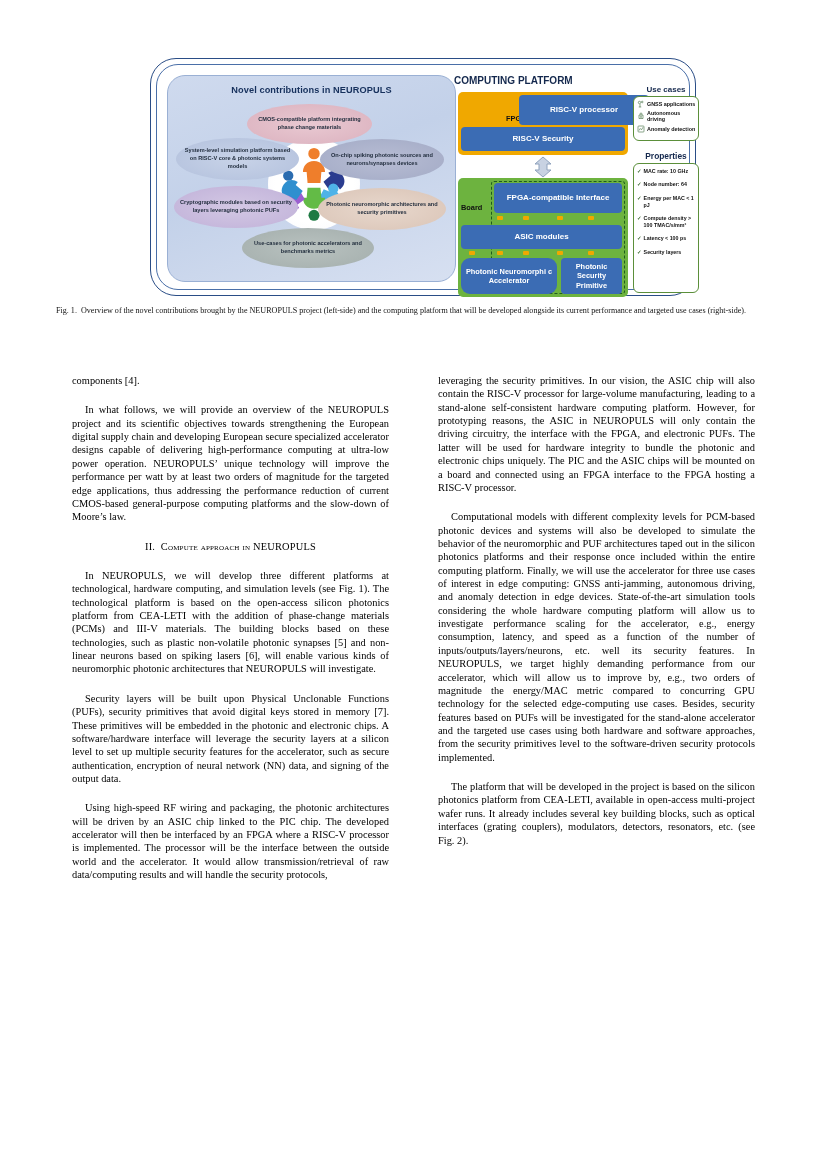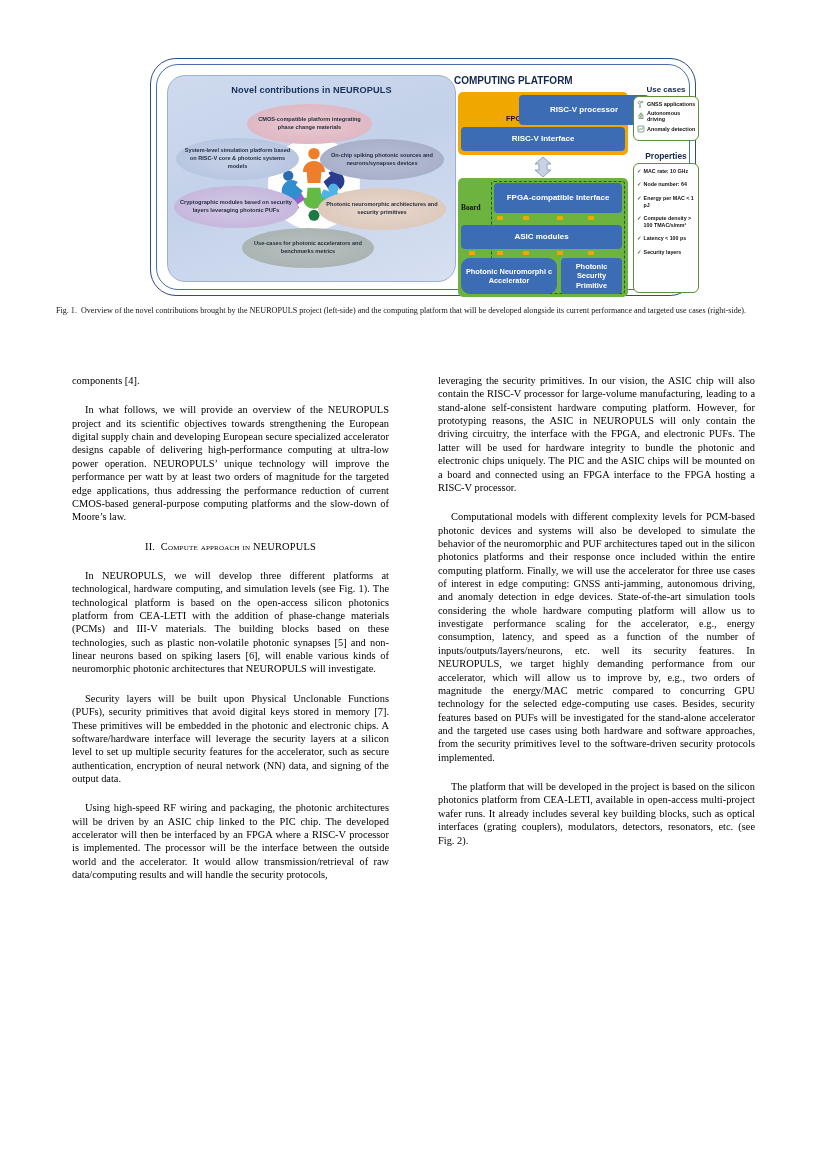--- a/index.html
+++ b/index.html
@@ -47,21 +47,21 @@
   .blue-blk{position:absolute;background:#3b6cb4;border-radius:4px;color:#fff;
      font-family:"Liberation Sans",sans-serif;font-weight:bold;font-size:8px;line-height:1.25;
      display:flex;align-items:center;justify-content:center;text-align:center;box-sizing:border-box;padding:1px 2px;}
 
   .riscv-proc{left:37px;top:3px;width:130px;height:30px;margin-left:24px;}
   .riscv-if{left:3px;top:35px;width:164px;height:24px;}
 
   .arrow-up{position:absolute;left:375px;top:91px;width:22px;height:22px;}
 
   .board-box{position:absolute;left:301px;top:113px;width:170px;height:119px;background:#6db33f;border-radius:5px;}
-  .board-lbl{position:absolute;left:3px;top:25px;font-family:Liberation Serif, serif;font-weight:bold;font-size:7.4px;color:#111;}
+  .board-lbl{position:absolute;left:3px;top:25px;font-family:Liberation Sans, sans-serif;font-weight:bold;font-size:7.4px;color:#111;}
   .dashed-asic{position:absolute;left:33px;top:3px;width:134px;height:113px;border:1.2px dashed #1e5c1e;border-radius:3px;box-sizing:border-box;}
 
   .fpga-if{left:36px;top:5px;width:128px;height:30px;}
   .asic-mod{left:3px;top:47px;width:161px;height:24px;}
   .pna{left:3px;top:80px;width:96px;height:36px;font-size:7.4px;border-radius:9px;}
   .psp{left:103px;top:80px;width:61px;height:36px;font-size:7.4px;}
 
   .pad-row{position:absolute;height:4px;}
   .pad{position:absolute;width:6px;height:4px;background:#f0a800;border-radius:1px;}
 
@@ -145,21 +145,21 @@
         <div class="ell ell-crypto">Cryptographic modules based on security layers leveraging photonic PUFs</div>
         <div class="ell ell-photo">Photonic  neuromorphic architectures and security primitives</div>
         <div class="ell ell-use">Use-cases for photonic accelerators and benchmarks metrics</div>
       </div>
 
       <div class="cp-title">COMPUTING PLATFORM</div>
 
       <div class="fpga-box">
         <div class="fpga-lbl">FPGA</div>
         <div class="blue-blk riscv-proc">RISC-V processor</div>
-        <div class="blue-blk riscv-if">RISC-V Interface</div>
+        <div class="blue-blk riscv-if">RISC-V Security</div>
       </div>
 
       <div class="arrow-up">
         <svg width="22" height="22" viewBox="0 0 22 22">
           <path d="M11 1 L19 8 L15 8 L15 14 L19 14 L11 21 L3 14 L7 14 L7 8 L3 8 Z" fill="#c8d2e2" stroke="#8fa2bd" stroke-width="1"></path>
         </svg>
       </div>
 
       <div class="board-box">
         <div class="board-lbl">Board</div>

